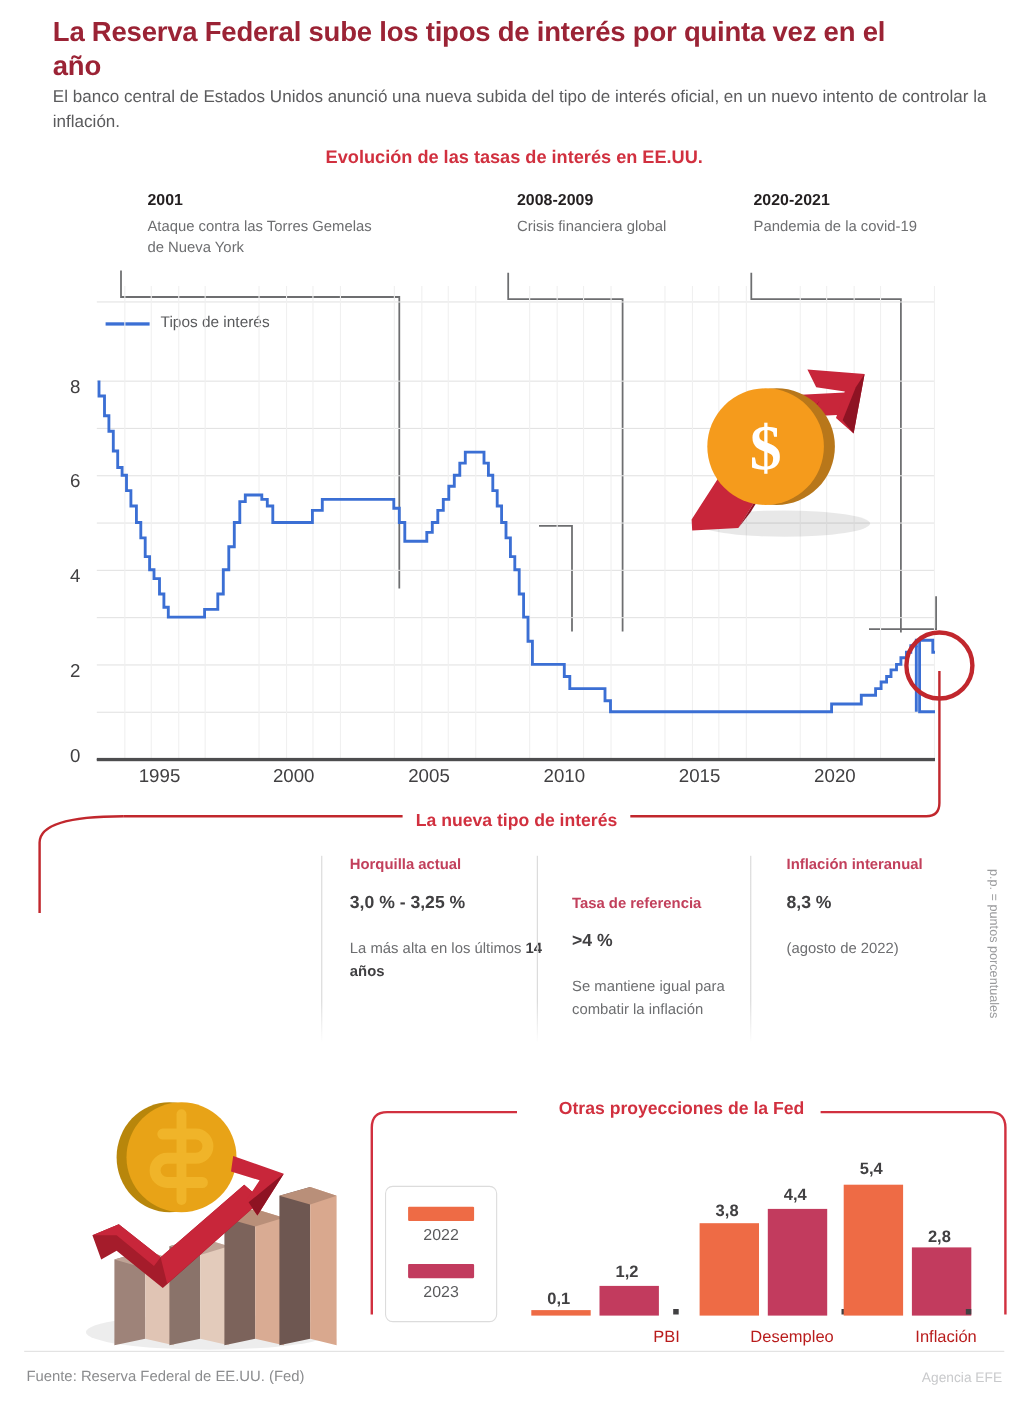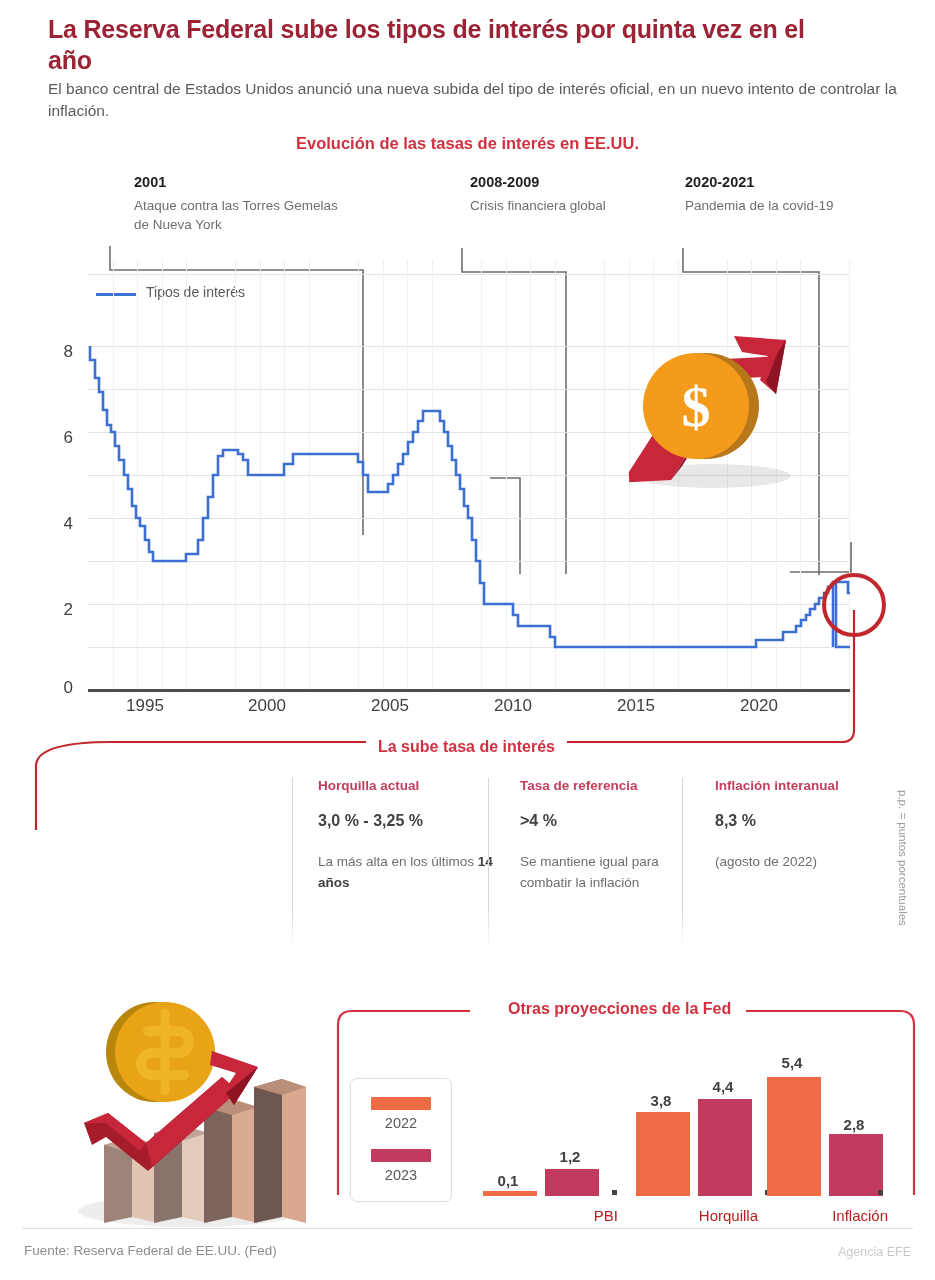--- a/index.html
+++ b/index.html
@@ -236,36 +236,36 @@
 
   <svg width="80" height="80" style="position:absolute;left:814px;top:565px;">
     <circle cx="40" cy="40" r="30" fill="none" stroke="#C1272D" stroke-width="4"></circle>
   </svg>
 
   <svg width="935" height="230" style="position:absolute;left:0;top:600px;">
     <path d="M854,10 L854,130 Q854,142 842,142 L398,142" fill="none" stroke="#C1272D" stroke-width="2.2"></path>
     <path d="M396,142 L112,142" fill="none" stroke="#C1272D" stroke-width="2.2"></path>
     <path d="M112,142 Q36,142 36,166 L36,382" fill="none" stroke="#C1272D" stroke-width="2.2"></path>
   </svg>
-  <div class="panel-title" style="left:366px;top:738px;">La sube tasa de interés</div>
+  <div class="panel-title" style="left:366px;top:738px;">La nueva tipo de interés</div>
 
   <div class="stats">
 
 
     <div class="divider" style="left:232px;"></div>
 
     <div class="stat" style="left:258px;">
       <div class="lbl">Horquilla actual</div>
       <div class="big">3,0 % - 3,25 %</div>
       <div class="sub"><span>La más alta en los últimos </span><b>14 años</b></div>
     </div>
 
     <div class="divider" style="left:428px;"></div>
 
-    <div class="stat" style="left:460px;">
+    <div class="stat" style="left:460px;margin-top:35px;">
       <div class="lbl">Tasa de referencia</div>
       <div class="big">&gt;4 %</div>
       <div class="sub">Se mantiene igual para combatir la inflación</div>
     </div>
 
     <div class="divider" style="left:622px;"></div>
 
     <div class="stat" style="left:655px;">
       <div class="lbl">Inflación interanual</div>
       <div class="big">8,3 %</div>
@@ -326,21 +326,21 @@
   <div class="bar-val" style="left:540px;top:1148px;">1,2</div>
   <div class="bar" style="left:545px;top:1169px;height:27px;background:#C23B5E;"></div>
   <div class="dot" style="left:612px;"></div>
   <div class="bar-cat" style="left:478px;">PBI</div>
 
   <div class="bar-val" style="left:631px;top:1092px;">3,8</div>
   <div class="bar" style="left:636px;top:1112px;height:84px;background:#EE6B45;"></div>
   <div class="bar-val" style="left:693px;top:1078px;">4,4</div>
   <div class="bar" style="left:698px;top:1099px;height:97px;background:#C23B5E;"></div>
   <div class="dot" style="left:765px;"></div>
-  <div class="bar-cat" style="left:618px;">Horquilla</div>
+  <div class="bar-cat" style="left:618px;">Desempleo</div>
 
   <div class="bar-val" style="left:762px;top:1054px;">5,4</div>
   <div class="bar" style="left:767px;top:1077px;height:119px;background:#EE6B45;"></div>
   <div class="bar-val" style="left:824px;top:1116px;">2,8</div>
   <div class="bar" style="left:829px;top:1134px;height:62px;background:#C23B5E;"></div>
   <div class="dot" style="left:878px;"></div>
   <div class="bar-cat" style="left:748px;">Inflación</div>
 
   <div class="foot-rule"></div>
   <div class="source">Fuente: Reserva Federal de EE.UU. (Fed)</div>

